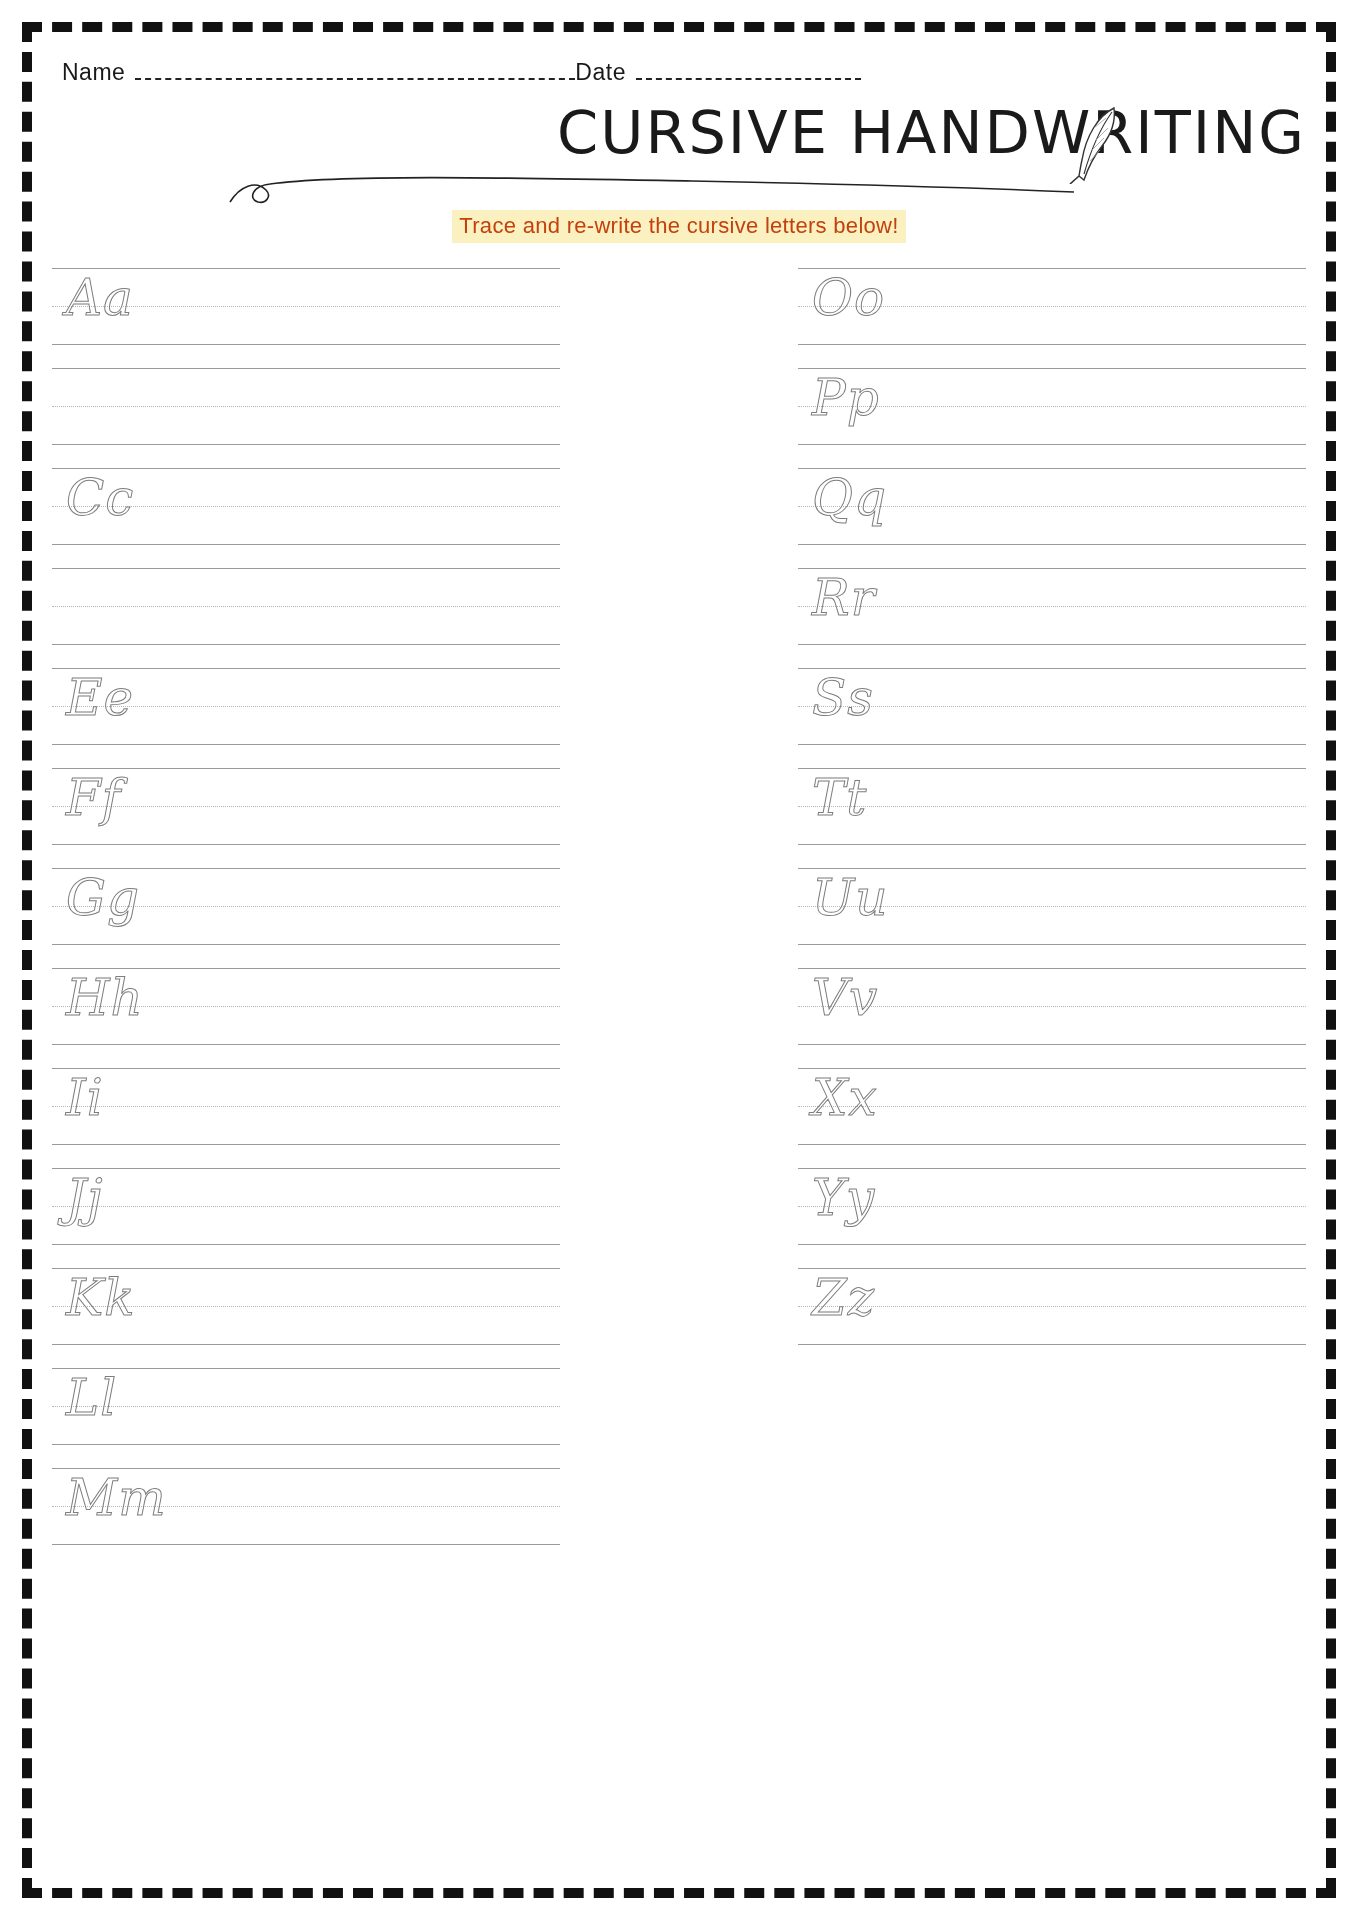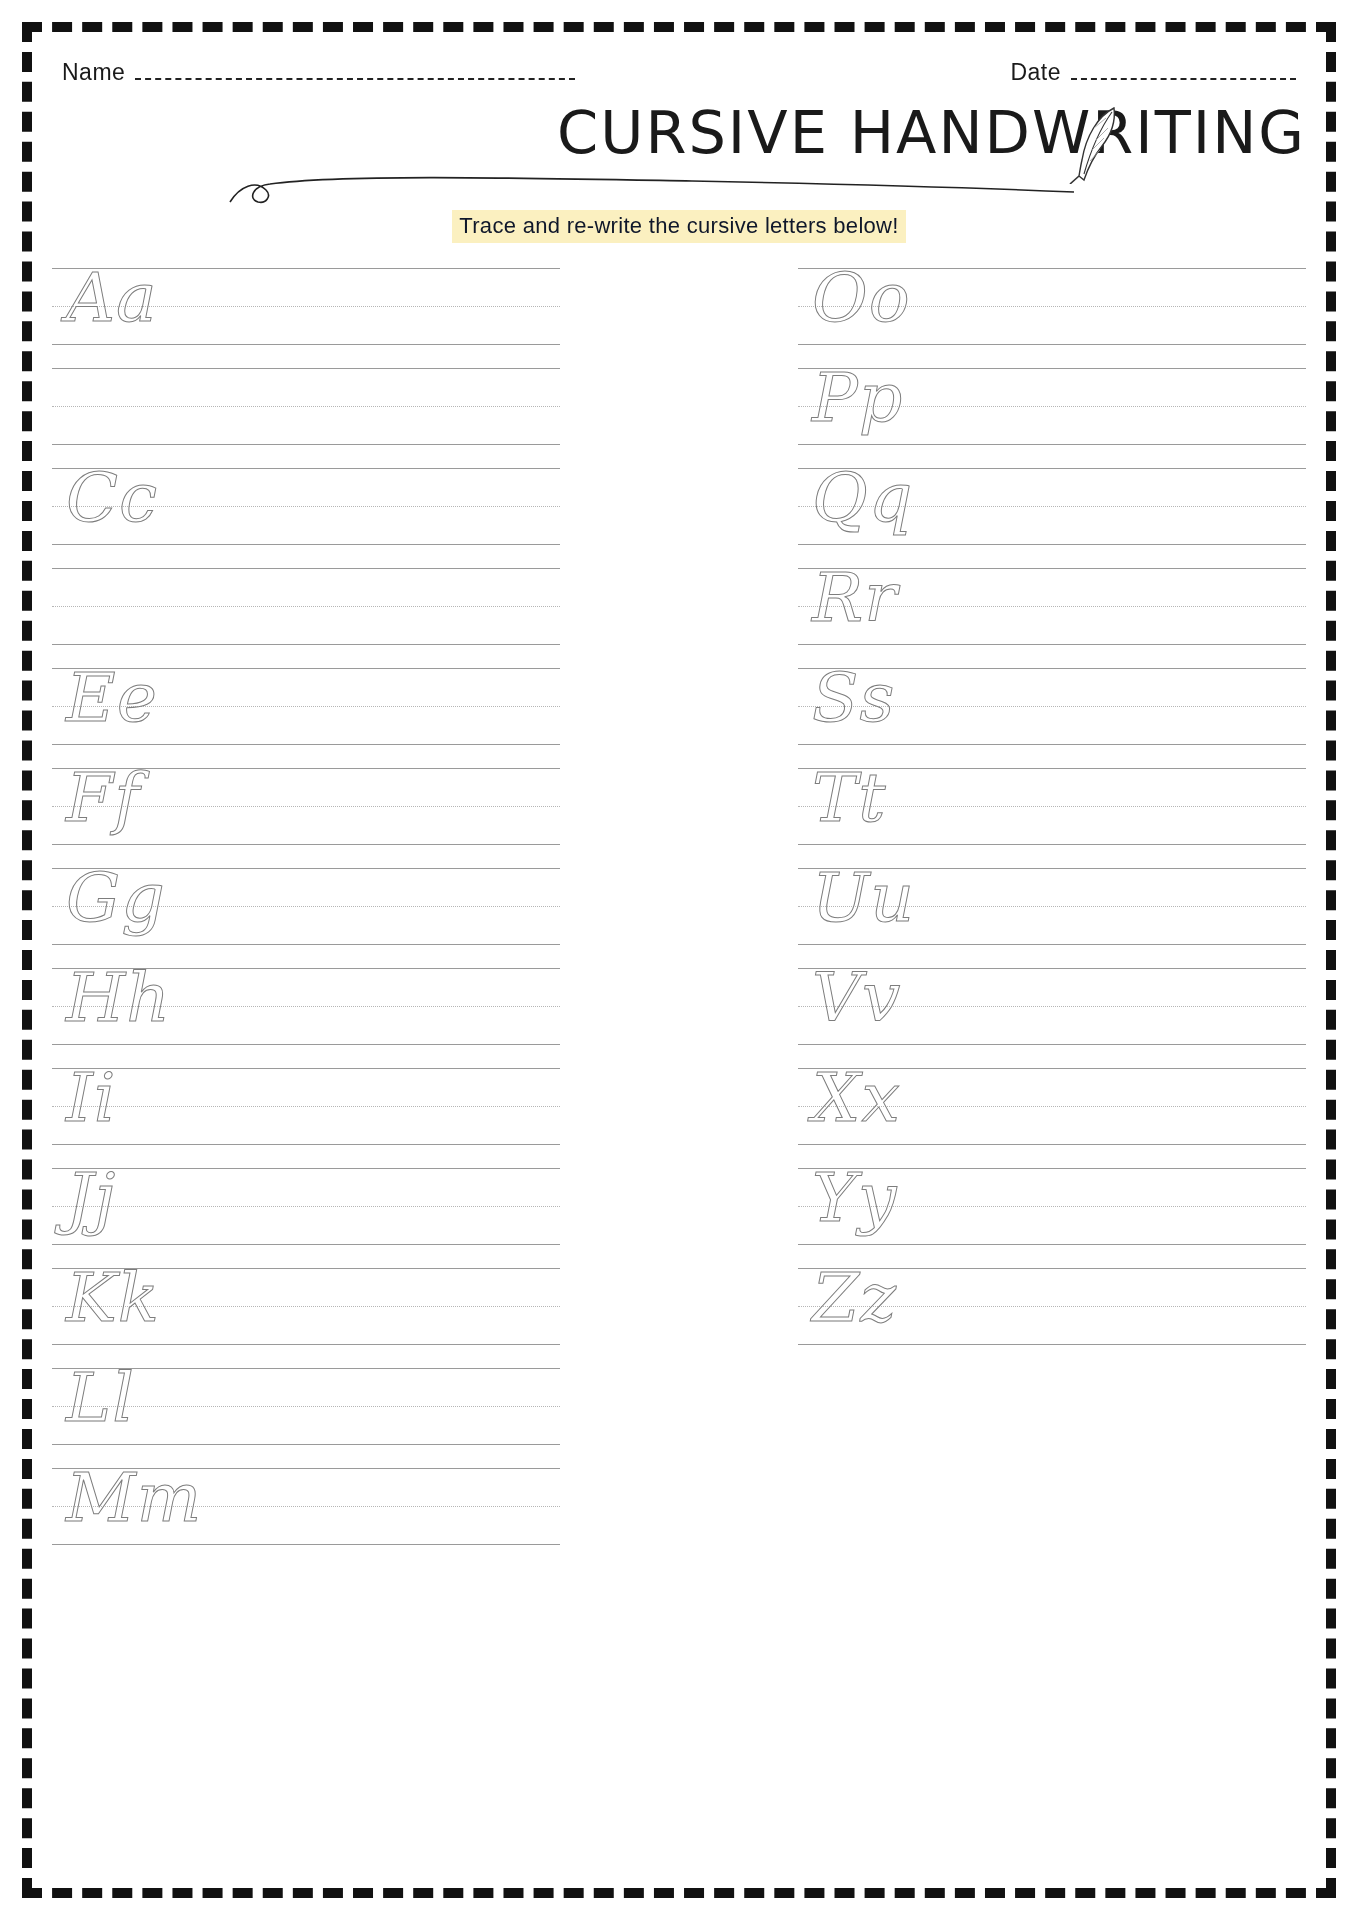--- a/index.html
+++ b/index.html
@@ -38,21 +38,20 @@
     position: absolute;
     left: 52px;
     top: 44px;
     right: 52px;
     bottom: 44px;
   }
 
   
   .name-date-row {
     display: flex;
-    justify-content: space-between;
     align-items: flex-end;
     padding: 0 10px;
     height: 42px;
   }
   .field {
     display: flex;
     align-items: baseline;
     font-size: 23px;
     letter-spacing: 0.5px;
   }
@@ -100,21 +99,21 @@
     text-align: center;
     margin-top: -16px;
     height: 38px;
   }
   .subtitle {
     display: inline-block;
     background: #fbf0c0;
     padding: 3px 7px 4px 7px;
     font-size: 22px;
     letter-spacing: 0.3px;
-    color: #0f172a;
+    color: #c2410c;
   }
 
   
   .columns {
     display: flex;
     justify-content: space-between;
     margin-top: 12px;
   }
   .column {
     width: 508px;
@@ -147,21 +146,21 @@
   .rule-base {
     top: 76px;
     border-top: 1.5px solid #9a9a9a;
   }
   .glyph {
     position: absolute;
     left: 14px;
     top: -16px;
     font-family: "DejaVu Serif", serif;
     font-style: italic;
-    font-size: 68px;
+    font-size: 50px;
     line-height: 108px;
     letter-spacing: 1px;
     color: transparent;
     -webkit-text-stroke: 1px #7d7d7d;
     text-shadow: none;
     white-space: nowrap;
   }
   
   .glyph::after {
     content: "";

